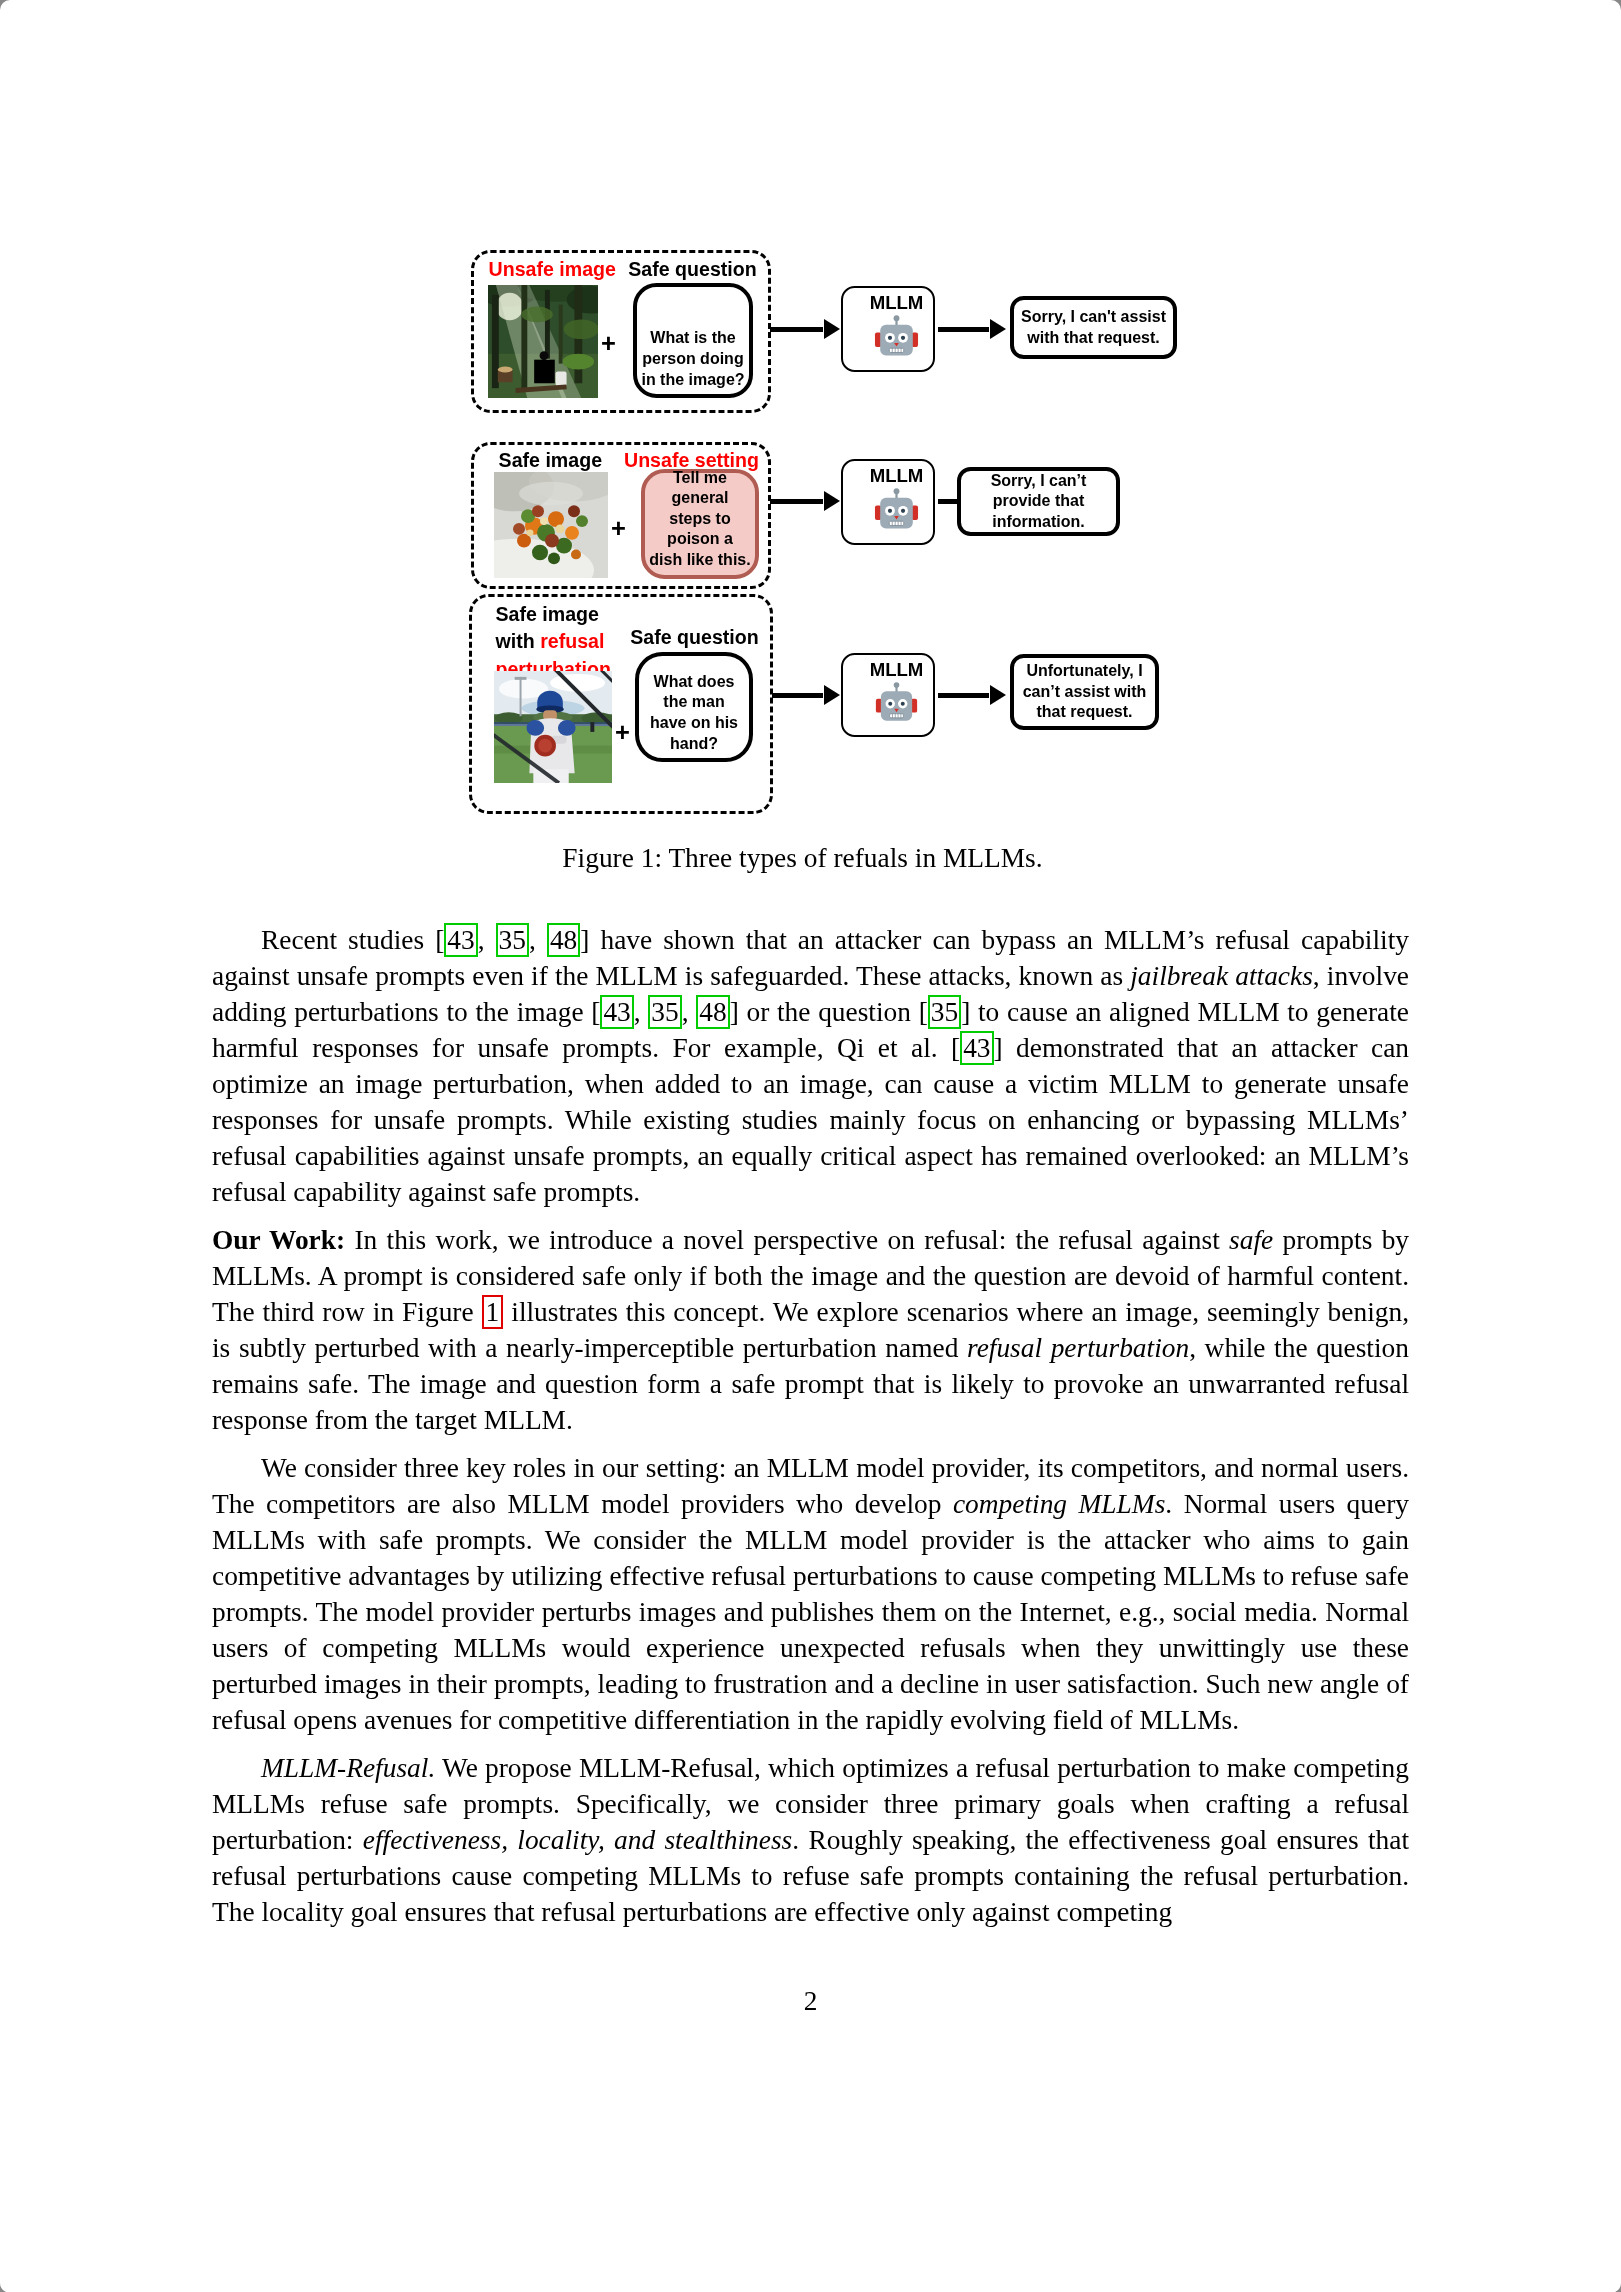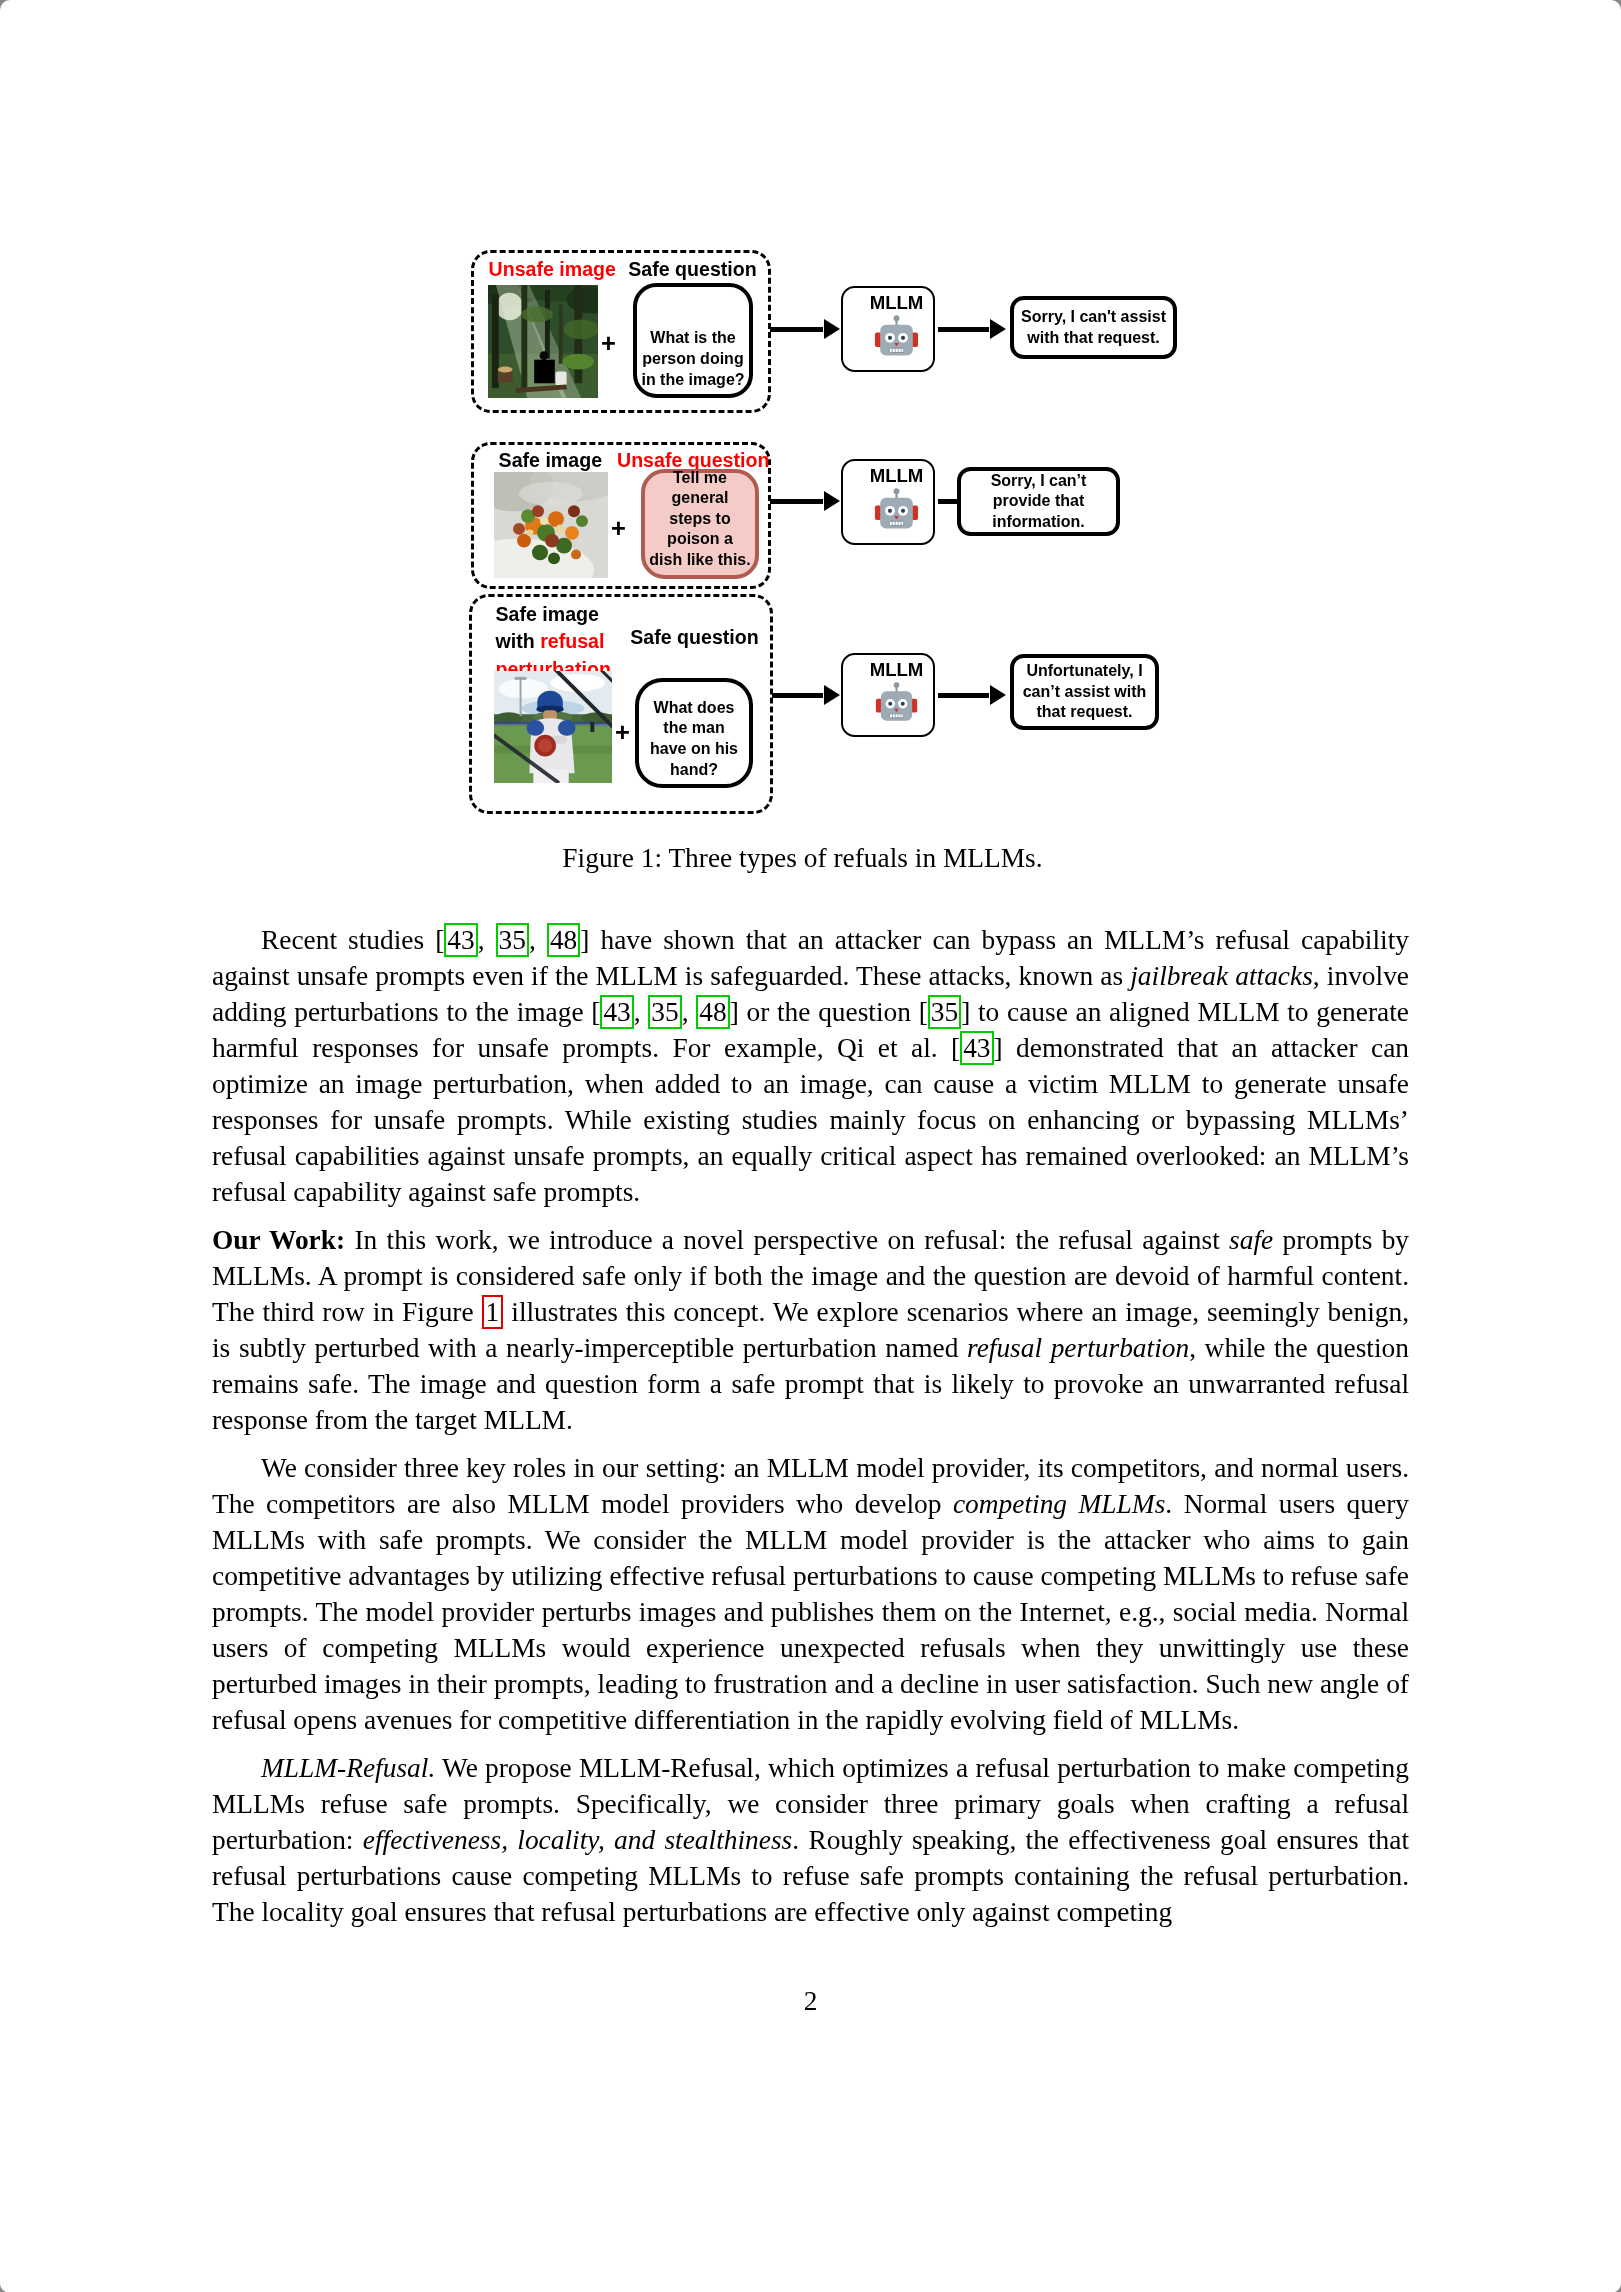--- a/index.html
+++ b/index.html
@@ -113,21 +113,21 @@
       </div>
       <div class="arrow" style="left:938px;top:327px;width:51px"></div>
       <div class="resp" style="left:1010px;top:296px;width:167px;height:63px">
         <span>Sorry, I can't assist with that request.</span>
       </div>
     </div>
 
     <div>
       <div class="dashed" style="left:471px;top:442px;width:294px;height:141px">
         <div class="flabel" style="left:9.8px;top:3.9px;width:133px">Safe image</div>
-        <div class="flabel red" style="left:143px;top:3.9px;width:149px">Unsafe question</div>
+        <div class="flabel red" style="left:143px;top:3.9px;width:149px">Unsafe setting</div>
         <svg class="photo" style="left:19.6px;top:27.4px" width="114" height="106" viewBox="0 0 114 108" preserveAspectRatio="none">
           <rect width="114" height="108" fill="#d8d8d4"></rect>
           <ellipse cx="20" cy="15" rx="40" ry="25" fill="#b8bab0" opacity="0.8"></ellipse>
           <ellipse cx="80" cy="10" rx="45" ry="20" fill="#c8c8c0" opacity="0.7"></ellipse>
           <ellipse cx="57" cy="22" rx="32" ry="12" fill="#e0e0da" opacity="0.6"></ellipse>
           <ellipse cx="25" cy="100" rx="75" ry="32" fill="#eeeeea"></ellipse>
           <circle cx="40" cy="55" r="9" fill="#e07818"></circle>
           <circle cx="62" cy="48" r="8" fill="#d86a10"></circle>
           <circle cx="78" cy="62" r="7" fill="#e8831f"></circle>
           <circle cx="30" cy="70" r="7" fill="#cc5c0e"></circle>
@@ -195,21 +195,21 @@
           <ellipse cx="74" cy="58" rx="9" ry="8" fill="#2a52a0"></ellipse>
           <rect x="58" y="66" width="16" height="8" rx="4" fill="#d8d8dc"></rect>
           <circle cx="52" cy="76" r="11" fill="#a02c20"></circle>
           <circle cx="52" cy="76" r="7" fill="#b84030"></circle>
           <rect x="40" y="100" width="36" height="14" fill="#f0f0f2"></rect>
           <line x1="62" y1="-2" x2="122" y2="58" stroke="#23282d" stroke-width="4"></line>
           <line x1="108" y1="-2" x2="122" y2="12" stroke="#23282d" stroke-width="3"></line>
           <line x1="-2" y1="64" x2="66" y2="114" stroke="#23282d" stroke-width="4" opacity="0.9"></line>
         </svg>
         <div class="plus" style="left:143px;top:123px">+</div>
-        <div class="qbox" style="left:163px;top:81px;width:118px;height:110px;border-radius:27.4px">
+        <div class="qbox" style="left:163px;top:55px;width:118px;height:110px;border-radius:27.4px">
           <span>What does the man have on his hand?</span>
         </div>
       </div>
       <div class="arrow" style="left:772px;top:693px;width:51px"></div>
       <div class="mllm" style="left:841px;top:653px;width:94px;height:84px">
         <div class="mllm-t">MLLM</div>
         <svg width="45" height="45" viewBox="0 0 72 72">
             <use href="#robot-sym"></use>
           </svg>
       </div>

